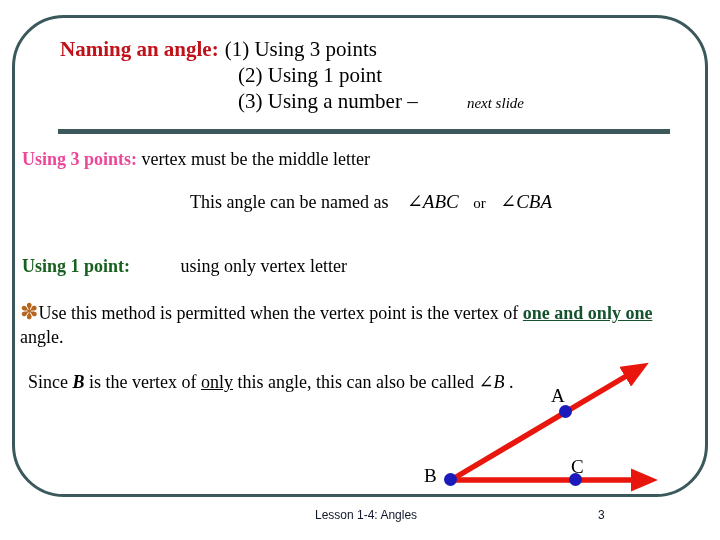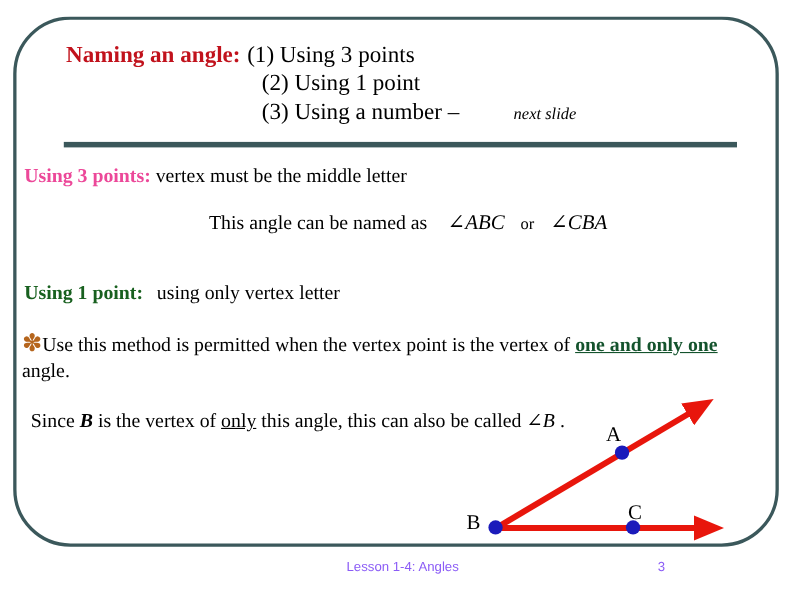--- a/index.html
+++ b/index.html
@@ -142,21 +142,21 @@
 
   
   #footer {
     position: absolute;
     left: 0;
     top: 508px;
     width: 720px;
     height: 20px;
     font-family: "Liberation Sans", "DejaVu Sans", sans-serif;
     font-size: 12px;
-    color: #8b5cf6;
+    color: #0f172a;
   }
   #footer-text { position: absolute; left: 315px; top: 0; }
   #footer-page { position: absolute; left: 598px; top: 0; }
 </style>
 </head>
 <body>
 
 <div id="slide">
 
   <div id="frame"></div>
@@ -186,21 +186,21 @@
 
   <div class="body-row" id="row-named">
     <span>This angle can be named as</span>
     <span class="mathexpr mathexpr-lg" style="padding-left:14px;">∠ABC</span>
     <span class="math-or">or</span>
     <span class="mathexpr mathexpr-lg">∠CBA</span>
   </div>
 
   <div class="body-row" id="row-1pt">
     <span class="head-green">Using 1 point:</span>
-    <span style="padding-left:8px;">using only vertex letter</span>
+    <span style="padding-left:8px;margin-left:38px;">using only vertex letter</span>
   </div>
 
   <div class="body-row" id="row-star">
     <span id="asterisk">✽</span><span>Use this method is permitted when the vertex point is the vertex of </span><span class="green-underline">one and only one</span><span> angle.</span>
   </div>
 
   <div class="body-row" id="row-since">
     <span>Since </span><span class="bold-italic-var">B</span><span> is the vertex of </span><span class="plain-underline">only</span><span> this angle, this can also be called </span><span class="mathexpr">∠B</span><span> .</span>
   </div>
 

